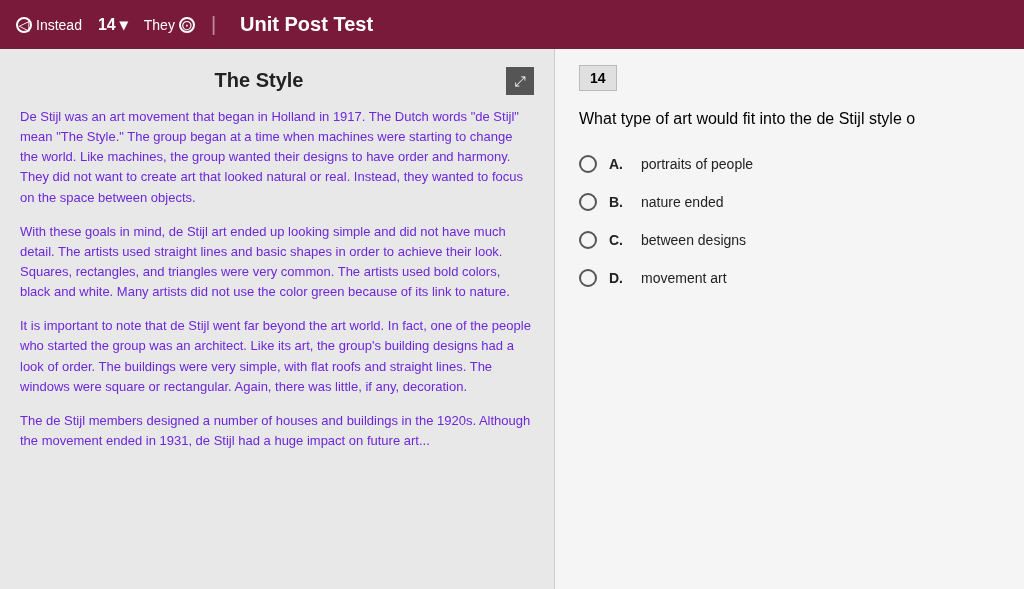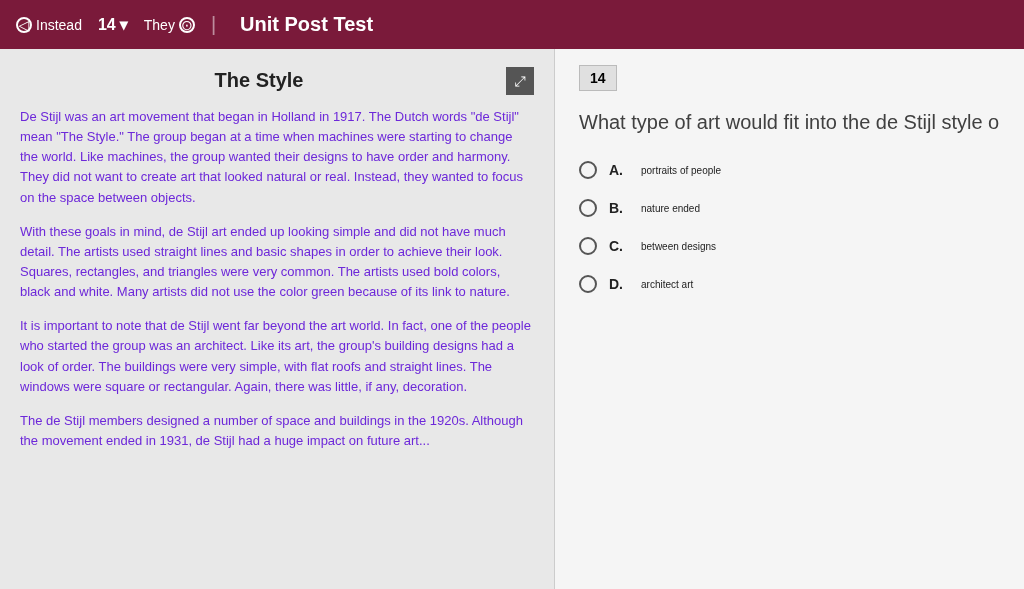--- a/index.html
+++ b/index.html
@@ -133,22 +133,22 @@
       background: #e0e0e0;
       border: 1px solid #bbb;
       padding: 4px 10px;
       font-size: 14px;
       font-weight: bold;
       display: inline-block;
       margin-bottom: 16px;
     }
 
     .question-text {
-      font-size: 20px;
-      color: #404040;
+      font-size: 16px;
+      color: #000000;
       margin-bottom: 24px;
       line-height: 1.5;
     }
 
     .answer-option {
       display: flex;
       align-items: center;
       gap: 12px;
       margin-bottom: 20px;
       cursor: pointer;
@@ -163,21 +163,21 @@
     }
 
     .option-letter {
       font-weight: bold;
       font-size: 14px;
       color: #222;
       min-width: 20px;
     }
 
     .option-text {
-      font-size: 10px;
+      font-size: 14px;
       color: #222;
     }
   </style>
 </head>
 <body>
 
 <div class="top-bar">
   <button class="nav-btn">
     <span class="circle-icon">◁</span>
     <span>Instead</span>
@@ -207,21 +207,21 @@
       </div>
       <button class="expand-btn">
         <span class="expand-icon">⤢</span>
       </button>
     </div>
 
     <div class="passage-body">
       <p>De Stijl was an art movement that began in Holland in 1917. The Dutch words "de Stijl" mean "The Style." The group began at a time when machines were starting to change the world. Like machines, the group wanted their designs to have order and harmony. They did not want to create art that looked natural or real. Instead, they wanted to focus on the space between objects.</p>
       <p>With these goals in mind, de Stijl art ended up looking simple and did not have much detail. The artists used straight lines and basic shapes in order to achieve their look. Squares, rectangles, and triangles were very common. The artists used bold colors, black and white. Many artists did not use the color green because of its link to nature.</p>
       <p>It is important to note that de Stijl went far beyond the art world. In fact, one of the people who started the group was an architect. Like its art, the group's building designs had a look of order. The buildings were very simple, with flat roofs and straight lines. The windows were square or rectangular. Again, there was little, if any, decoration.</p>
-      <p>The de Stijl members designed a number of space and buildings in the 1920s. Although the movement ended in 1931, de Stijl had a huge impact on future art...</p>
+      <p>The de Stijl members designed a number of houses and buildings in the 1920s. Although the movement ended in 1931, de Stijl had a huge impact on future art...</p>
     </div>
   </div>
 
   <div class="right-panel">
     <div class="question-num-badge">14</div>
 
     <div class="question-text">What type of art would fit into the de Stijl style o</div>
 
     <div class="answer-option">
       <div class="radio-circle"></div>
@@ -237,17 +237,17 @@
 
     <div class="answer-option">
       <div class="radio-circle"></div>
       <span class="option-letter">C.</span>
       <span class="option-text">between designs</span>
     </div>
 
     <div class="answer-option">
       <div class="radio-circle"></div>
       <span class="option-letter">D.</span>
-      <span class="option-text">architect art</span>
+      <span class="option-text">movement art</span>
     </div>
   </div>
 
 </div>
 
 </body></html>

